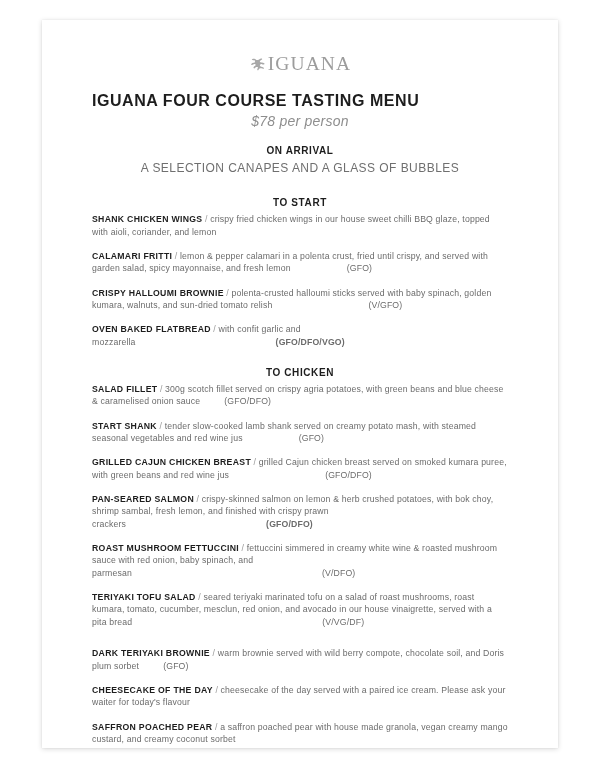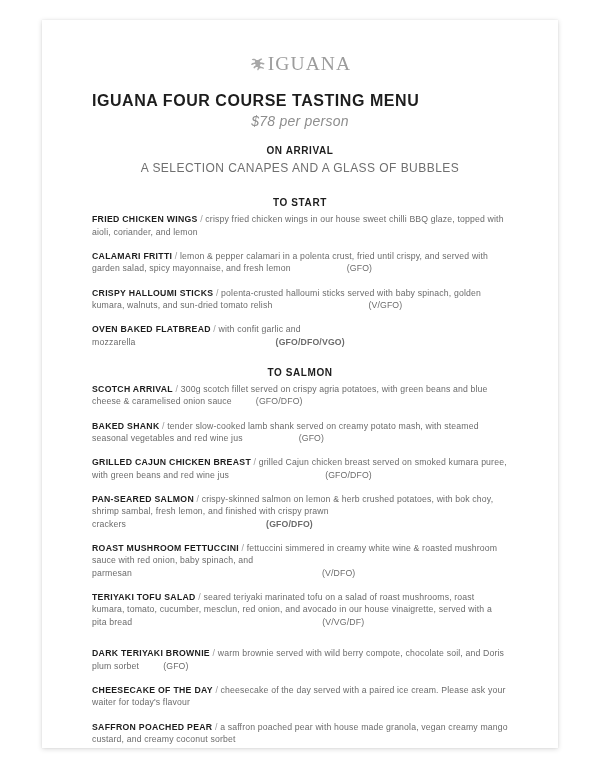--- a/index.html
+++ b/index.html
@@ -161,30 +161,30 @@
       <div class="menu-price">$78 per person</div>
 
       <div id="sections-root">
           <div class="section">
             <div class="section-heading">ON ARRIVAL</div>
             <div class="section-subtitle">A SELECTION CANAPES AND A GLASS OF BUBBLES</div>
           </div>
           <div class="section-gap-arrival"></div>
           <div class="section">
             <div class="section-heading">TO START</div>
-            <div class="dish"><span class="dish-name">FRIED CHICKEN WINGS</span> <span class="dish-sep">/</span> <span class="dish-desc">crispy fried chicken wings in our house sweet chilli BBQ glaze, topped with aioli, coriander, and lemon</span></div>
+            <div class="dish"><span class="dish-name">SHANK CHICKEN WINGS</span> <span class="dish-sep">/</span> <span class="dish-desc">crispy fried chicken wings in our house sweet chilli BBQ glaze, topped with aioli, coriander, and lemon</span></div>
             <div class="dish"><span class="dish-name">CALAMARI FRITTI</span> <span class="dish-sep">/</span> <span class="dish-desc">lemon &amp; pepper calamari in a polenta crust, fried until crispy, and served with garden salad, spicy mayonnaise, and fresh lemon</span><span class="dish-tag tag-pad-md">(GFO)</span></div>
-            <div class="dish"><span class="dish-name">CRISPY HALLOUMI STICKS</span> <span class="dish-sep">/</span> <span class="dish-desc">polenta-crusted halloumi sticks served with baby spinach, golden kumara, walnuts, and sun-dried tomato relish</span><span class="dish-tag tag-pad-lg">(V/GFO)</span></div>
+            <div class="dish"><span class="dish-name">CRISPY HALLOUMI BROWNIE</span> <span class="dish-sep">/</span> <span class="dish-desc">polenta-crusted halloumi sticks served with baby spinach, golden kumara, walnuts, and sun-dried tomato relish</span><span class="dish-tag tag-pad-lg">(V/GFO)</span></div>
             <div class="dish"><span class="dish-name">OVEN BAKED FLATBREAD</span> <span class="dish-sep">/</span> <span class="dish-desc">with confit garlic and mozzarella</span><span class="dish-tag tag-pad-xl">(GFO/DFO/VGO)</span></div>
           </div>
           <div class="section-gap"></div>
           <div class="section">
-            <div class="section-heading">TO SALMON</div>
-            <div class="dish"><span class="dish-name">SCOTCH ARRIVAL</span> <span class="dish-sep">/</span> <span class="dish-desc">300g scotch fillet served on crispy agria potatoes, with green beans and blue cheese &amp; caramelised onion sauce</span><span class="dish-tag tag-pad-sm">(GFO/DFO)</span></div>
-            <div class="dish"><span class="dish-name">BAKED SHANK</span> <span class="dish-sep">/</span> <span class="dish-desc">tender slow-cooked lamb shank served on creamy potato mash, with steamed seasonal vegetables and red wine jus</span><span class="dish-tag tag-pad-md">(GFO)</span></div>
+            <div class="section-heading">TO CHICKEN</div>
+            <div class="dish"><span class="dish-name">SALAD FILLET</span> <span class="dish-sep">/</span> <span class="dish-desc">300g scotch fillet served on crispy agria potatoes, with green beans and blue cheese &amp; caramelised onion sauce</span><span class="dish-tag tag-pad-sm">(GFO/DFO)</span></div>
+            <div class="dish"><span class="dish-name">START SHANK</span> <span class="dish-sep">/</span> <span class="dish-desc">tender slow-cooked lamb shank served on creamy potato mash, with steamed seasonal vegetables and red wine jus</span><span class="dish-tag tag-pad-md">(GFO)</span></div>
             <div class="dish"><span class="dish-name">GRILLED CAJUN CHICKEN BREAST</span> <span class="dish-sep">/</span> <span class="dish-desc">grilled Cajun chicken breast served on smoked kumara puree, with green beans and red wine jus</span><span class="dish-tag tag-pad-lg">(GFO/DFO)</span></div>
             <div class="dish"><span class="dish-name">PAN-SEARED SALMON</span> <span class="dish-sep">/</span> <span class="dish-desc">crispy-skinned salmon on lemon &amp; herb crushed potatoes, with bok choy, shrimp sambal, fresh lemon, and finished with crispy prawn crackers</span><span class="dish-tag tag-pad-xl">(GFO/DFO)</span></div>
             <div class="dish"><span class="dish-name">ROAST MUSHROOM FETTUCCINI</span> <span class="dish-sep">/</span> <span class="dish-desc">fettuccini simmered in creamy white wine &amp; roasted mushroom sauce with red onion, baby spinach, and parmesan</span><span class="dish-tag tag-pad-xxl">(V/DFO)</span></div>
             <div class="dish"><span class="dish-name">TERIYAKI TOFU SALAD</span> <span class="dish-sep">/</span> <span class="dish-desc">seared teriyaki marinated tofu on a salad of roast mushrooms, roast kumara, tomato, cucumber, mesclun, red onion, and avocado in our house vinaigrette, served with a pita bread</span><span class="dish-tag tag-pad-xxl">(V/VG/DF)</span></div>
           </div>
           <div class="section-gap"></div>
           <div class="section">
             <div class="dish"><span class="dish-name">DARK TERIYAKI BROWNIE</span> <span class="dish-sep">/</span> <span class="dish-desc">warm brownie served with wild berry compote, chocolate soil, and Doris plum sorbet</span><span class="dish-tag tag-pad-sm">(GFO)</span></div>
             <div class="dish"><span class="dish-name">CHEESECAKE OF THE DAY</span> <span class="dish-sep">/</span> <span class="dish-desc">cheesecake of the day served with a paired ice cream. Please ask your waiter for today's flavour</span></div>
             <div class="dish"><span class="dish-name">SAFFRON POACHED PEAR</span> <span class="dish-sep">/</span> <span class="dish-desc">a saffron poached pear with house made granola, vegan creamy mango custard, and creamy coconut sorbet</span></div>

